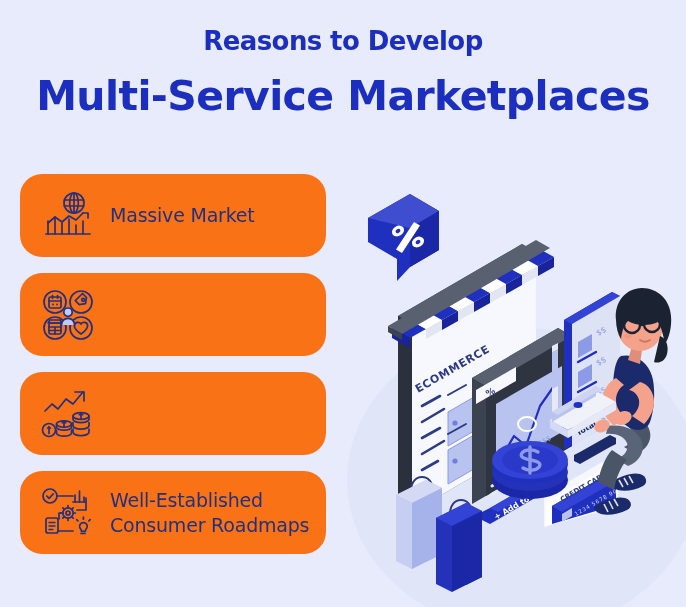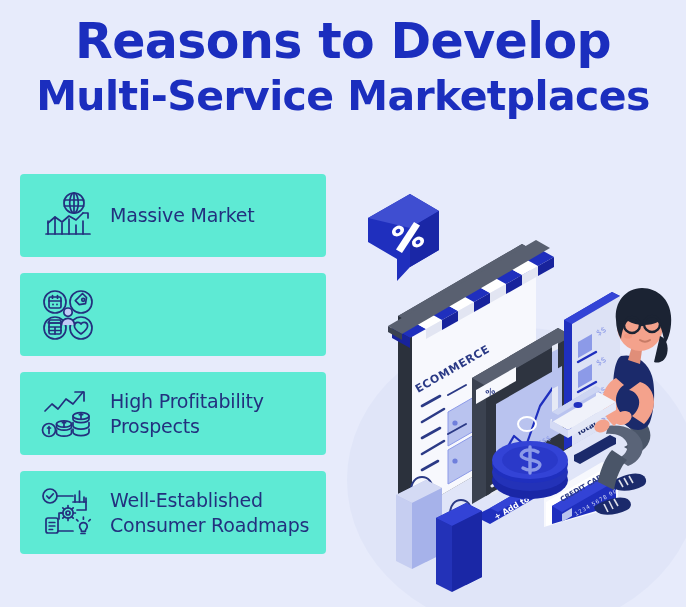--- a/index.html
+++ b/index.html
@@ -26,42 +26,42 @@
     position: absolute;
     top: 14px;
     left: 0;
     width: 686px;
     text-align: center;
   }
   .title-line {
     display: block;
     font-family: "DejaVu Sans", sans-serif;
     font-weight: bold;
-    font-size: 49px;
+    font-size: 26px;
     line-height: 55px;
     letter-spacing: -0.6px;
     color: #1b2ebe;
     white-space: nowrap;
   }
   .title-line.l2 { font-size: 41px; }
 
   
   .cards {
     position: absolute;
     left: 20px;
     top: 174px;
     width: 306px;
   }
   .card {
     position: relative;
     box-sizing: border-box;
     width: 306px;
     height: 83px;
-    background: #5eead4;
-    border-radius: 4px;
+    background: #f97316;
+    border-radius: 22px;
     margin-bottom: 16px;
     display: flex;
     align-items: center;
     padding-left: 20px;
   }
   .card-icon {
     width: 56px;
     height: 56px;
     flex: 0 0 56px;
     display: block;
@@ -155,22 +155,20 @@
 
           <ellipse cx="24" cy="38" rx="7.5" ry="3.2"></ellipse>
           <path d="M16.5 38v3c0 1.8 3.4 3.2 7.5 3.2s7.5-1.4 7.5-3.2v-3"></path>
           <path d="M16.5 44v3c0 1.8 3.4 3.2 7.5 3.2s7.5-1.4 7.5-3.2v-3"></path>
           <path d="M24 35.2v5.6M22.4 36.7h3.2"></path>
 
           <circle cx="9" cy="44" r="6.5"></circle>
           <path d="M9 40.5v7M7.5 42h3"></path>
         </svg>
       </span>
-      <span class="card-label">High Profitability
-Prospects</span>
     </div>
 
     <div class="card">
       <span class="card-icon">
         <svg viewBox="0 0 56 56" width="56" height="56" fill="none" stroke="#23307e" stroke-width="1.7" stroke-linecap="round" stroke-linejoin="round">
 
           <circle cx="10" cy="11" r="7"></circle>
           <path d="M6.8 11l2.3 2.4 4.2-4.6"></path>
 
           <path d="M17 11h16"></path>

